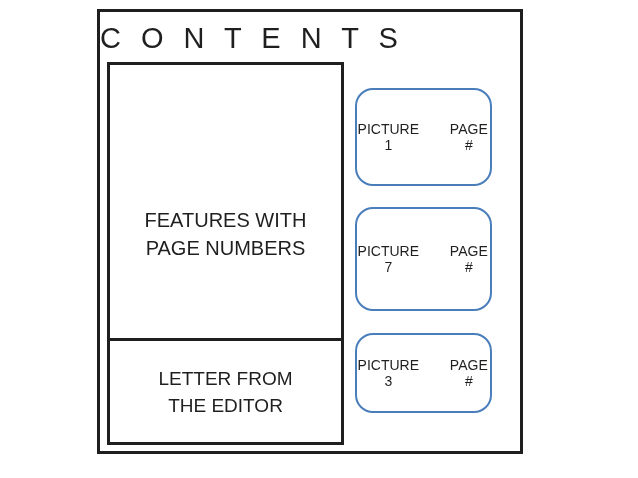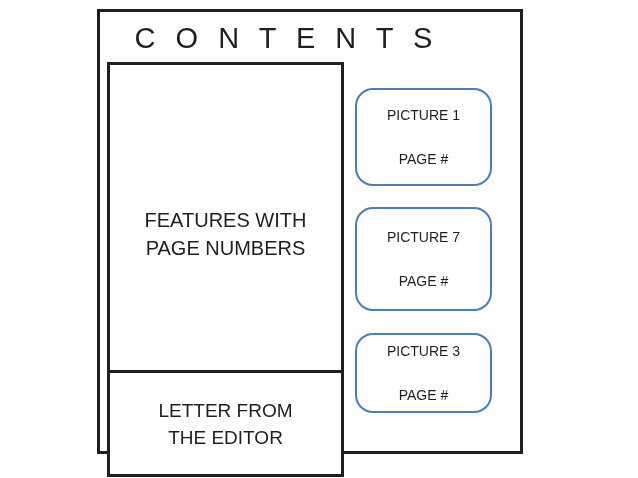--- a/index.html
+++ b/index.html
@@ -23,21 +23,20 @@
   .outer-frame {
     position: absolute;
     left: 97px; top: 9px;
     width: 426px; height: 445px;
     border: 3px solid var(--ink);
     background: var(--bg);
   }
   .page-title {
     position: absolute;
     left: 0; right: 47px; top: 10px;
-    text-align: center;
     font-size: 29px;
     letter-spacing: 6px;
     white-space: nowrap;
     color: var(--ink);
   }
   .features-box {
     position: absolute;
     left: 7px; top: 50px;
     width: 237px; height: 344px;
     border: 3px solid var(--ink);
@@ -51,34 +50,33 @@
     padding: 0 18px;
   }
   .letter-box {
     position: absolute;
     left: 7px; top: 326px;
     width: 237px; height: 107px;
     border: 3px solid var(--ink);
     display: flex; align-items: center; justify-content: center;
     text-align: center;
     background: var(--bg);
-    margin-top: 32px;
   }
   .letter-box .box-label {
     font-size: 19px;
     line-height: 27px;
     padding: 0 30px;
   }
   .picture-box {
     position: absolute;
     left: 255px;
     width: 137px;
     border: 2px solid var(--accent-blue);
     border-radius: 18px;
-    display: flex; flex-direction: column;
+    display: flex; flex-direction: row;
     align-items: center; justify-content: center;
     gap: 28px;
     text-align: center;
     background: var(--bg);
   }
   .picture-box .pic-title,
   .picture-box .pic-page {
     font-size: 14px;
     line-height: 16px;
   }

